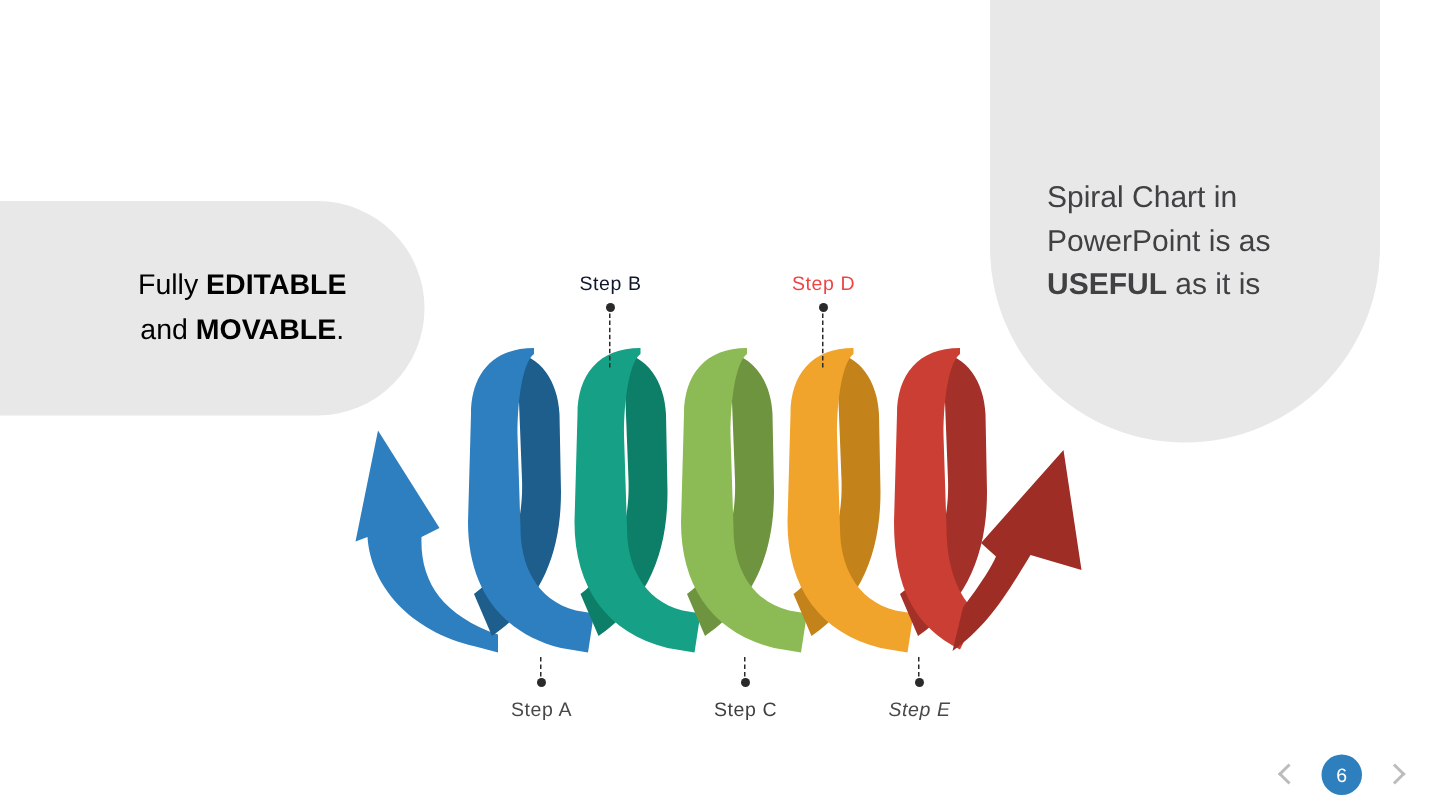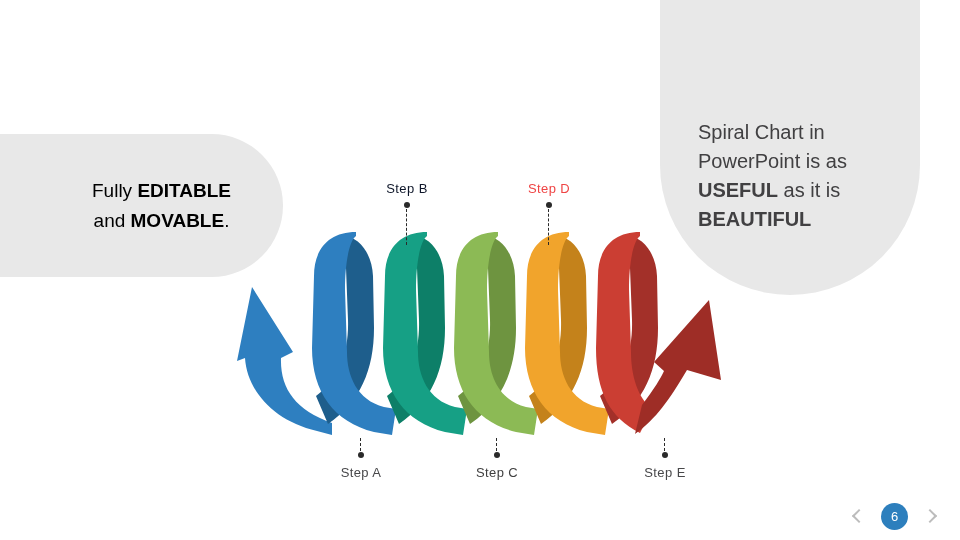--- a/index.html
+++ b/index.html
@@ -82,21 +82,21 @@
 
   <div class="callout-left" style="background: rgb(232, 232, 232);">
     <div class="callout-text"><span>Fully </span><b>EDITABLE</b><span>
 and </span><b>MOVABLE</b><span>.</span></div>
   </div>
 
   <div class="callout-right" style="background: rgb(232, 232, 232);">
     <div class="callout-text"><span>Spiral Chart in
 PowerPoint is as
 </span><b>USEFUL</b><span> as it is
-</span><b>BEAUTIFUL</b></div>
+</span></div>
   </div>
 
   <svg id="spiral-svg" viewBox="0 0 500 220">
       <path d="M 17,59 L 58,124 L 46,130 C 45,160 60,182 97,195 L 97,207 L 82,203
          C 38,193 12,162 10,130 L 2,133 Z" fill="#2e7fc0"></path>
       <path d="M 107,7 C 125,9 137,26 138,48 L 139,100
           C 139,142 125,174 93,196 L 81,168
           C 105,150 114,122 113,92 L 111,40
           C 110,24 109,14 105,9 Z" fill="#1e5e8c"></path>
       <path d="M 121,4 C 93,4 79,22 79,48 L 77,120
@@ -153,21 +153,21 @@
       <div class="connector bottom" style="left: 452px;">
         <div class="step-label" style="color: #404040;">Step C</div>
         <div class="dot" style="background: rgb(42, 42, 42);"></div>
         <div class="dash-line" style="border-left-color: rgb(42, 42, 42);"></div>
       </div>
       <div class="connector top" style="left: 504px;">
         <div class="step-label" style="color: #ef4444;">Step D</div>
         <div class="dot" style="background: rgb(42, 42, 42);"></div>
         <div class="dash-line" style="border-left-color: rgb(42, 42, 42);"></div>
       </div>
-      <div class="connector bottom" style="left: 620px;">
+      <div class="connector bottom" style="left: 568px; font-style: italic;">
         <div class="step-label" style="color: rgb(72, 72, 74);">Step E</div>
         <div class="dot" style="background: rgb(42, 42, 42);"></div>
         <div class="dash-line" style="border-left-color: rgb(42, 42, 42);"></div>
       </div>
     </div>
 
   <div class="nav">
     <div class="chevron prev"></div>
     <div class="page-badge" style="background: rgb(45, 127, 189);">6</div>
     <div class="chevron next"></div>

